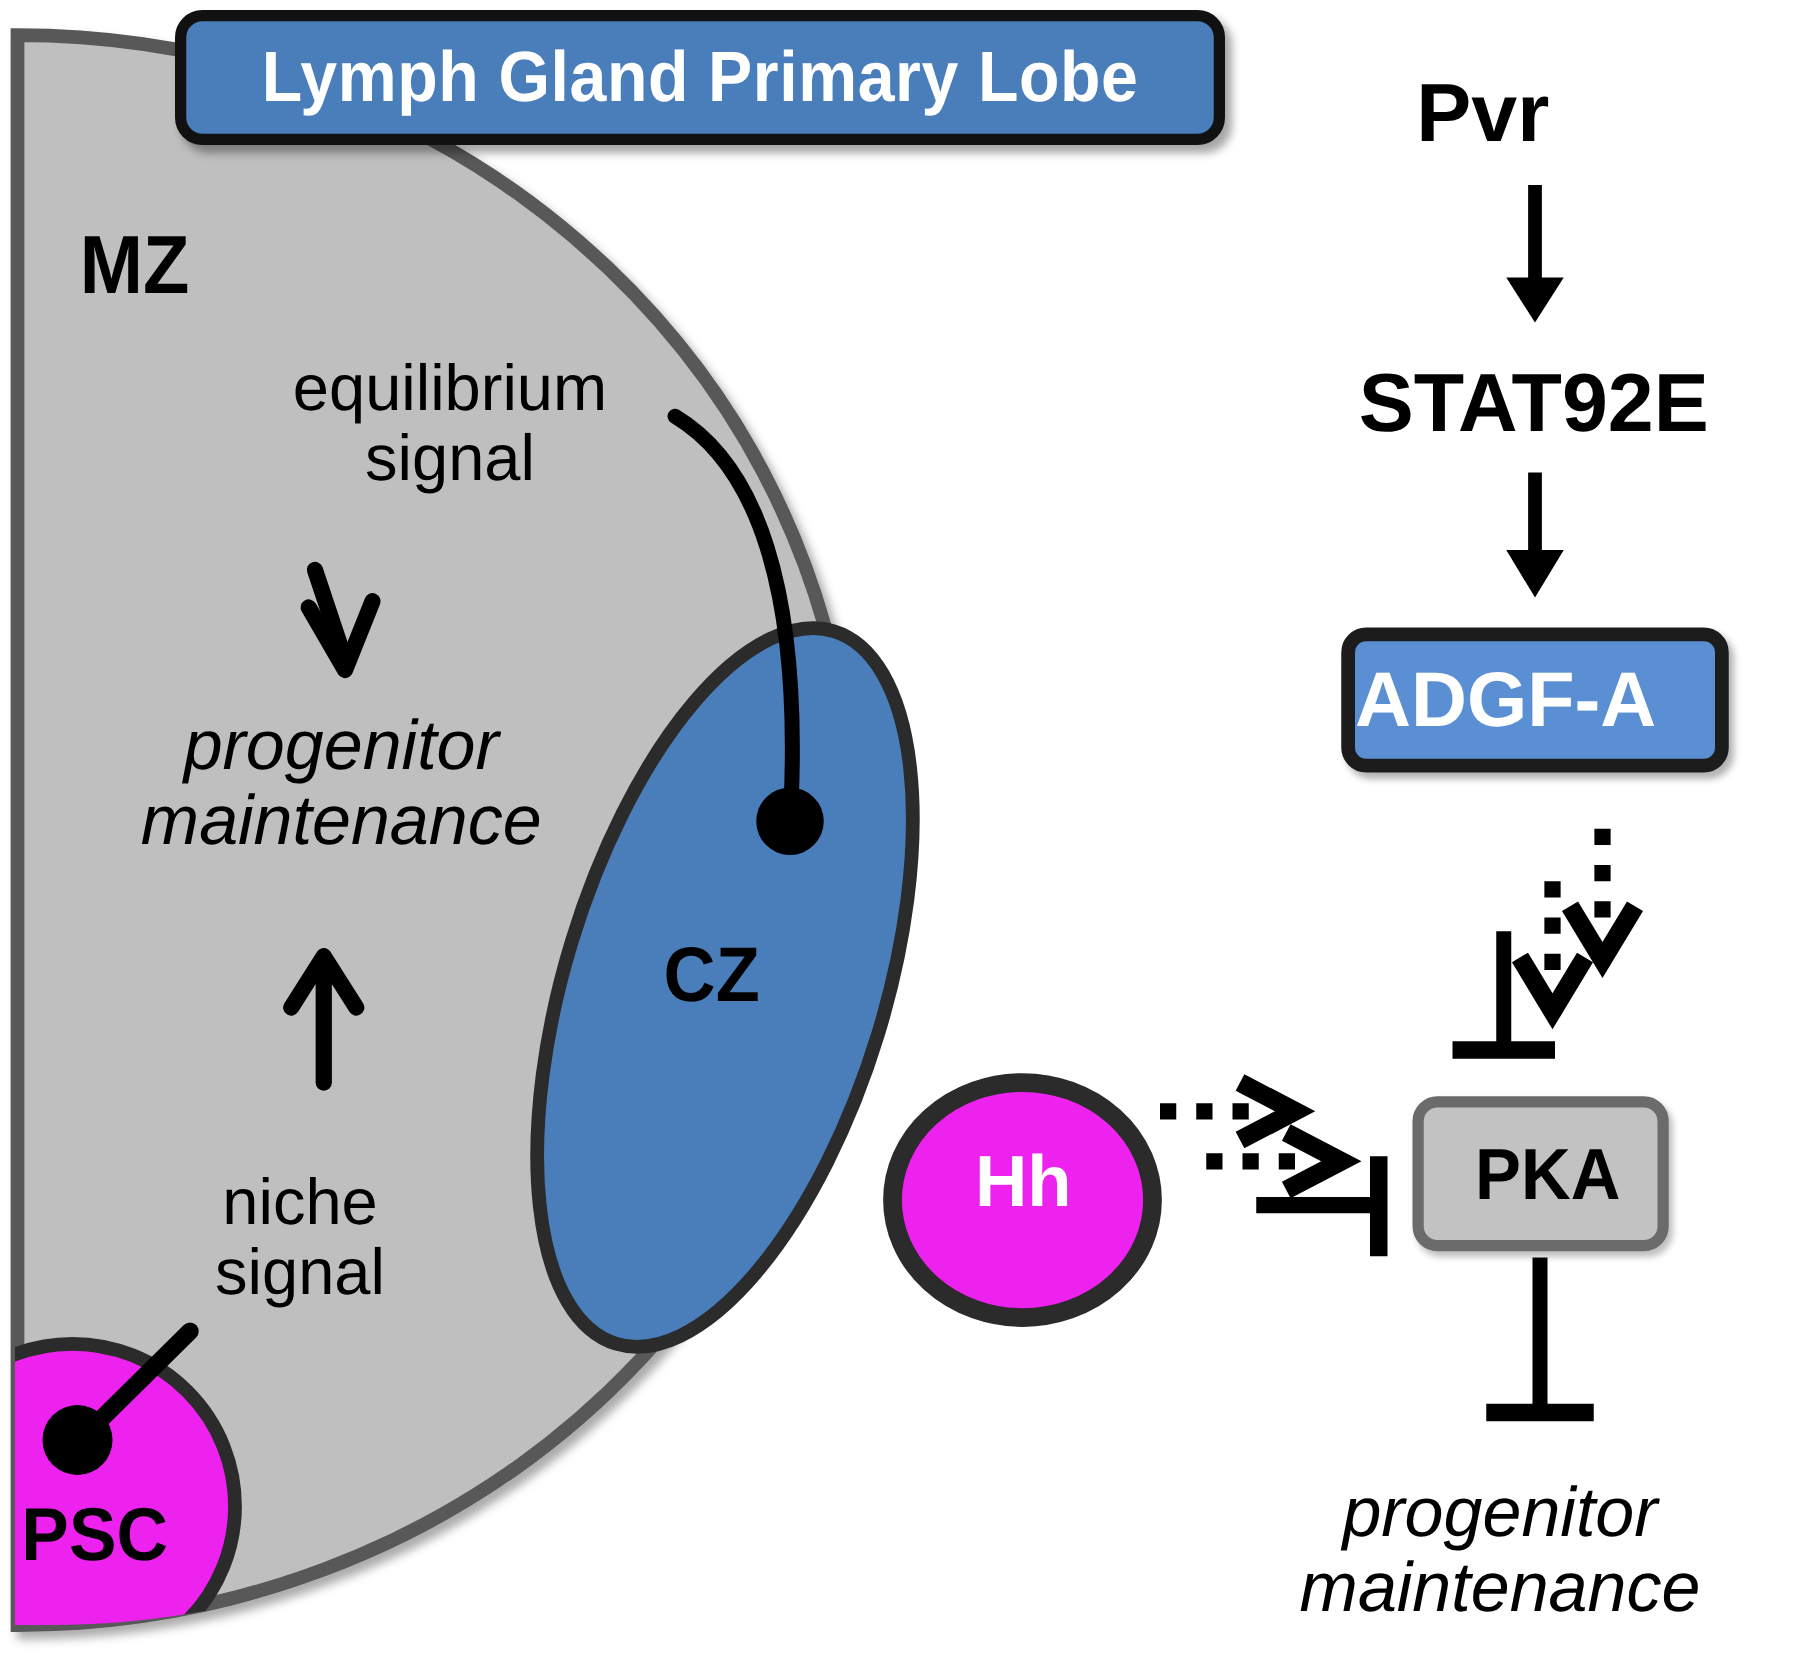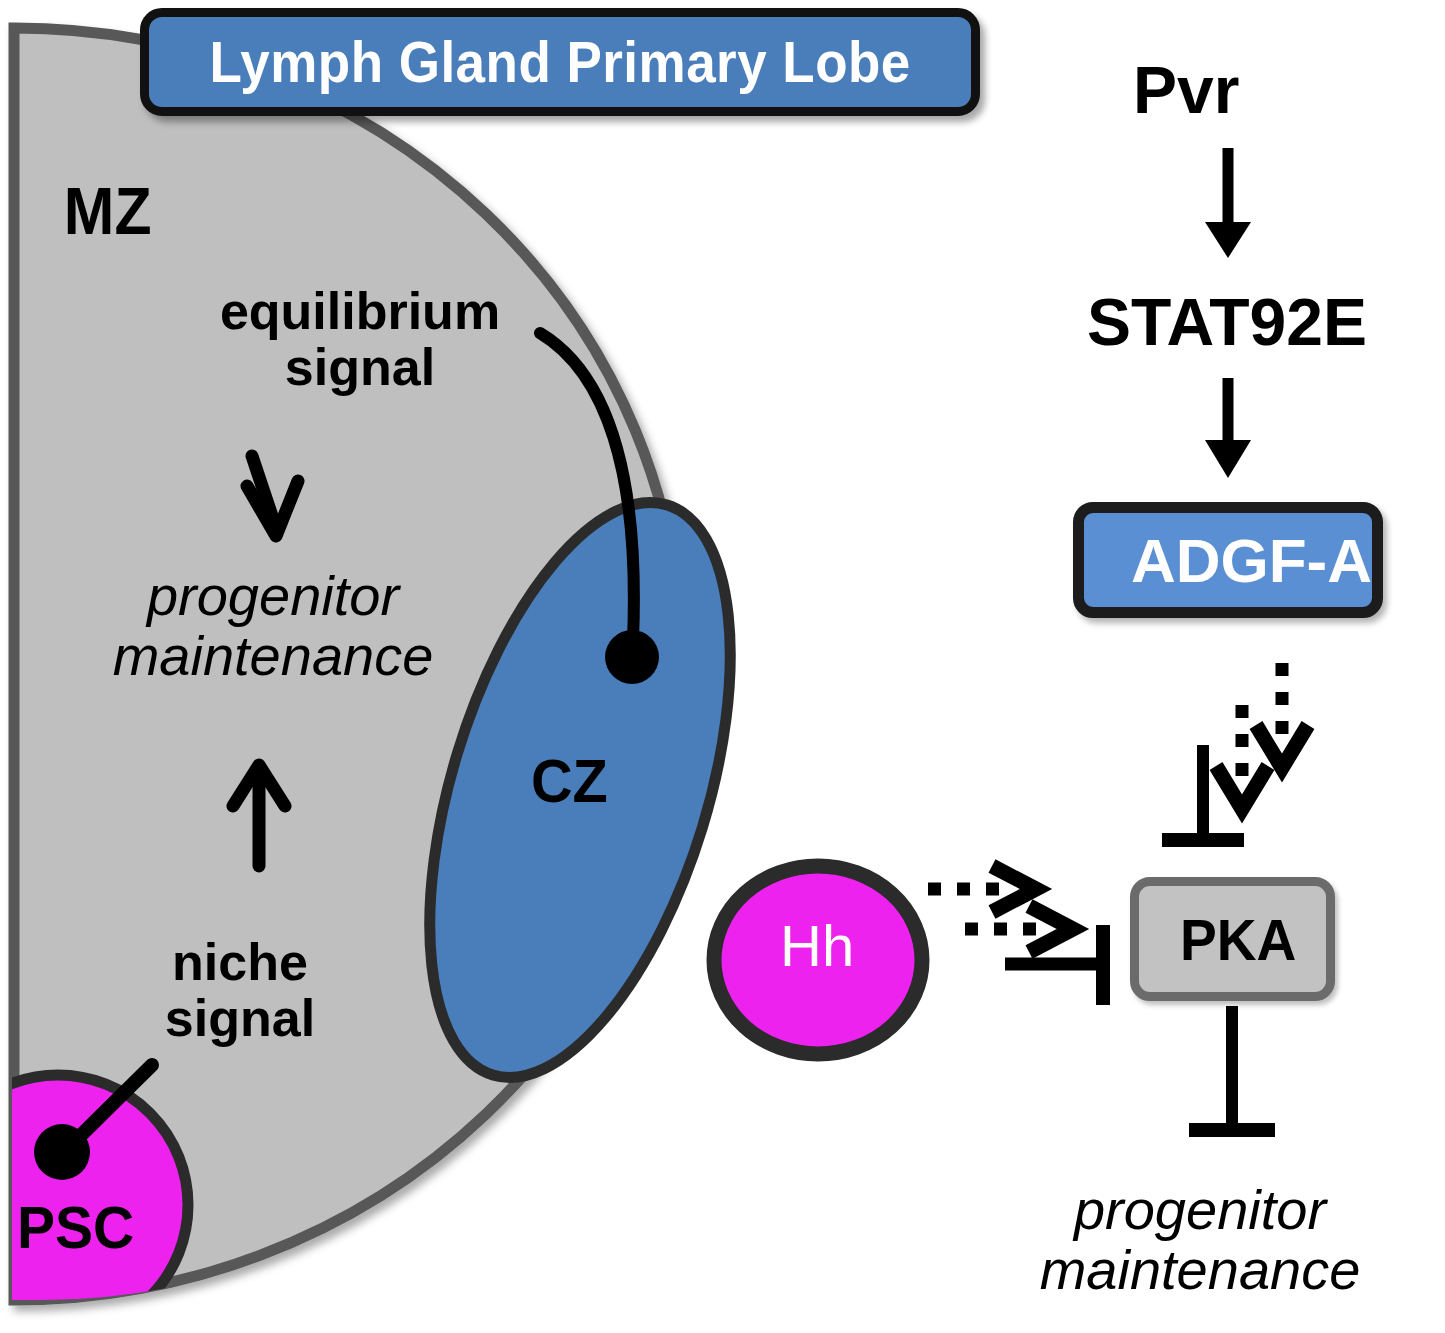--- a/index.html
+++ b/index.html
@@ -14,41 +14,41 @@
     background:#4A7EBB;border:9px solid #111;border-radius:22px;
     box-sizing:border-box;display:flex;align-items:center;justify-content:center;
     box-shadow:5px 6px 7px rgba(0,0,0,.35);
   }
   .banner-text{
     color:#fff;font-size:57px;font-weight:bold;letter-spacing:.5px;
     transform:scaleX(.93);white-space:nowrap;
   }
 
   
-  .txt{position:absolute;color:#000;white-space:pre;line-height:1.08;font-weight:bold;}
+  .txt{position:absolute;color:#000;white-space:pre;line-height:1.08;}
   .b{font-weight:bold;}
   .i{font-style:italic;font-weight:normal;}
 
   #mz-label{left:60px;top:176px;font-size:66px;font-weight:bold;transform:scaleX(.92);}
   #eq-sig{left:195px;top:283px;font-size:52px;width:330px;text-align:center;}
   #prog-maint-1{left:58px;top:566px;font-size:56px;width:430px;text-align:center;}
   #niche-sig{left:120px;top:898px;font-size:52px;width:240px;text-align:center;margin-top:36px;}
   #cz-label{left:528px;top:748px;font-size:62px;font-weight:bold;transform:scaleX(.93);}
   #psc-label{left:14px;top:1196px;font-size:60px;font-weight:bold;transform:scaleX(.95);}
 
   #pvr-label{left:1133px;top:55px;font-size:66px;font-weight:bold;}
   #stat-label{left:1087px;top:287px;font-size:66px;font-weight:bold;}
-  #hh-label{left:780px;top:915px;font-size:58px;font-weight:normal;color:#fff;}
+  #hh-label{left:780px;top:915px;font-size:58px;font-weight:bold;color:#fff;}
   #prog-maint-2{left:955px;top:1180px;font-size:56px;width:490px;text-align:center;}
 
   
   .adgf{
     position:absolute;left:1073px;top:502px;width:310px;height:116px;
     background:#5B8FD4;border:11px solid #1c1c1c;border-radius:20px;
-    box-sizing:border-box;display:flex;align-items:center;justify-content:flex-end;
+    box-sizing:border-box;display:flex;align-items:center;justify-content:flex-start;
     box-shadow:4px 5px 6px rgba(0,0,0,.30);
   }
   .adgf-text{color:#fff;font-size:62px;font-weight:bold;white-space:nowrap;}
 
   
   .pka{
     position:absolute;left:1130px;top:877px;width:205px;height:124px;
     background:#C2C2C2;border:9px solid #6b6b6b;border-radius:20px;
     box-sizing:border-box;display:flex;align-items:center;justify-content:center;
     box-shadow:3px 4px 5px rgba(0,0,0,.25);

